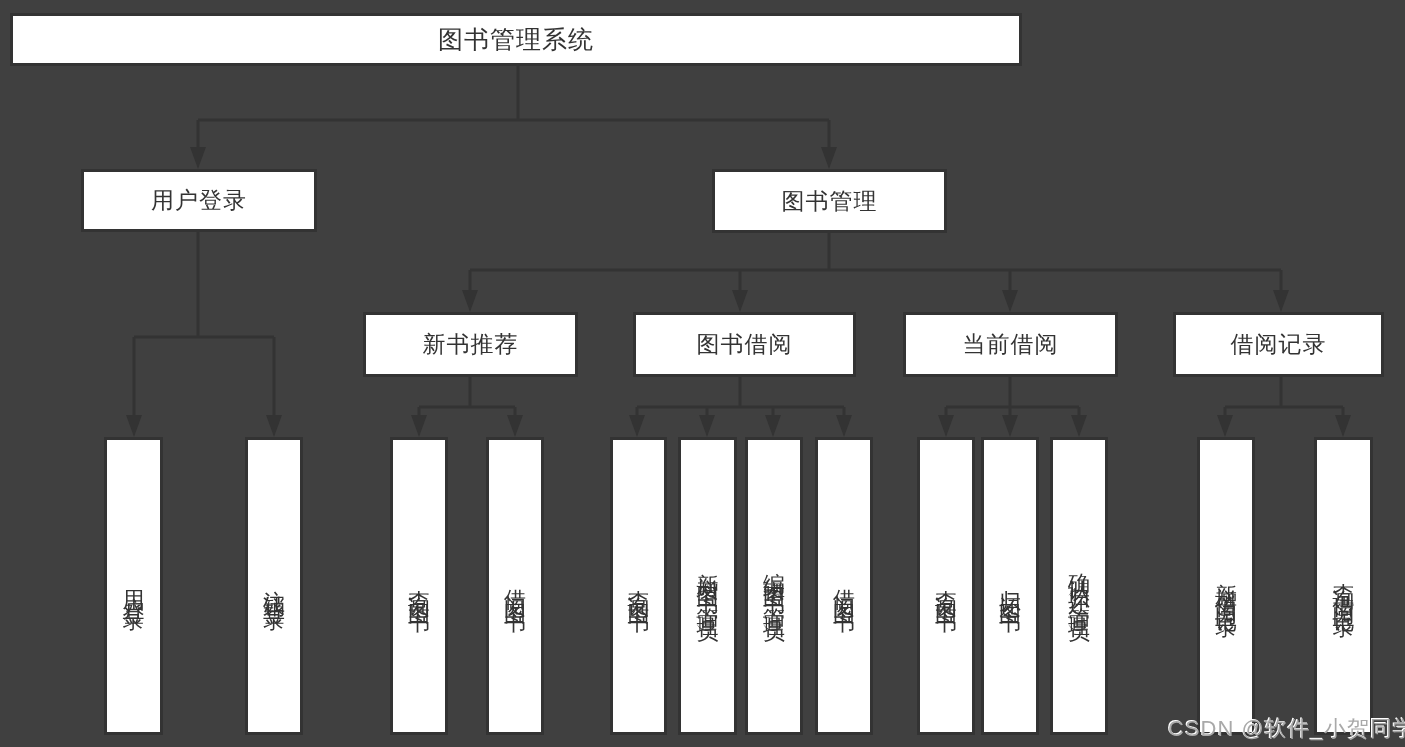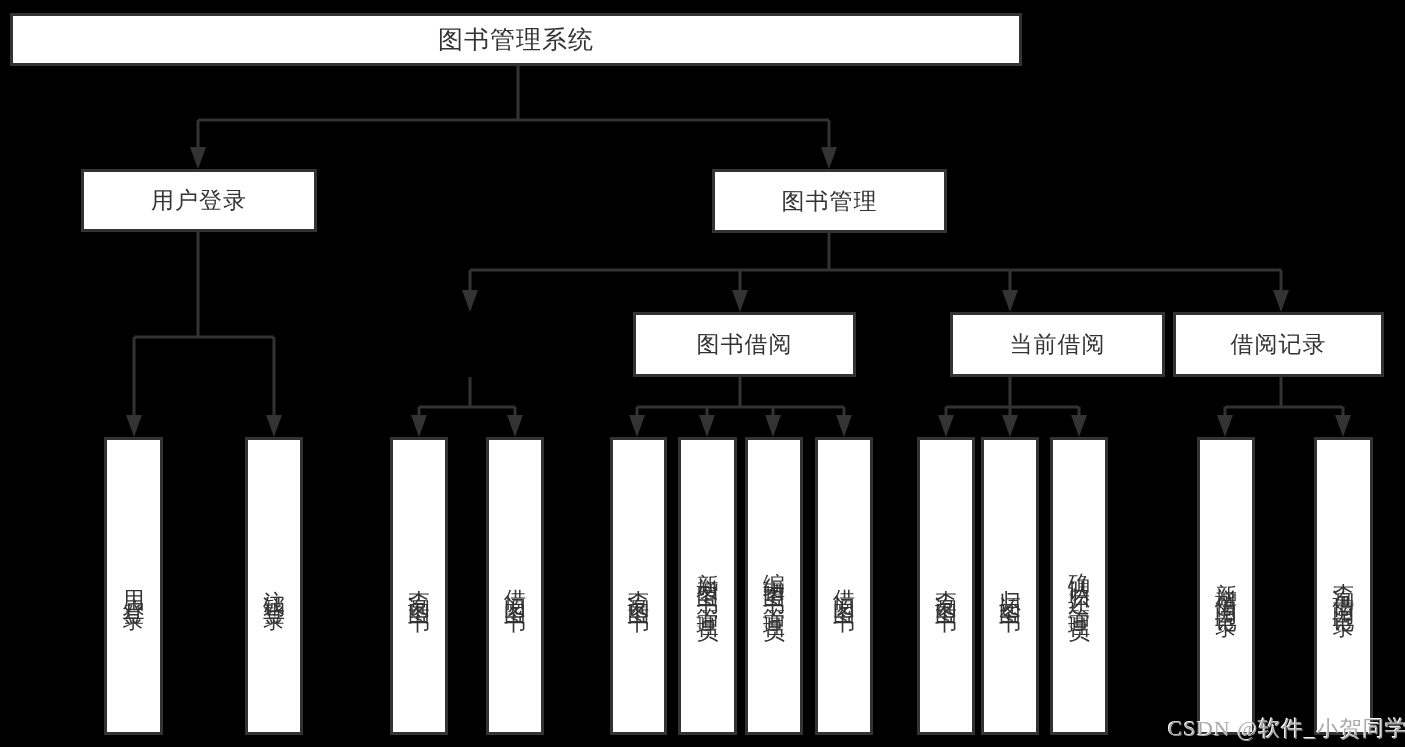--- a/index.html
+++ b/index.html
@@ -1,18 +1,18 @@
 <!DOCTYPE html>
 <html><head>
 <meta charset="utf-8">
 <style>
   html,body{margin:0;padding:0;background:#ffffff;}
   .stage{
-    position:relative;width:1405px;height:747px;background:#000000;
-    font-family:Liberation Serif, serif;overflow:hidden;
+    position:relative;width:1405px;height:747px;background:#404040;
+    font-family:Liberation Sans, sans-serif;overflow:hidden;
   }
   .connectors{position:absolute;left:0;top:0;}
   .node{
     position:absolute;box-sizing:border-box;border:3px solid #333333;
     background:#ffffff;display:flex;align-items:center;justify-content:center;
     color:#333333;
   }
   .node.h .lbl{font-size:23px;letter-spacing:1px;white-space:nowrap;}
   .node.rootbox .lbl{font-size:25px;}
   .node.v .lbl{
@@ -74,24 +74,27 @@
     <span class="lbl">图书管理系统</span>
   </div>
 
   <div class="node h" style="left:81px;top:169px;width:236px;height:63px">
     <span class="lbl">用户登录</span>
   </div>
   <div class="node h" style="left:712px;top:169px;width:235px;height:64px">
     <span class="lbl">图书管理</span>
   </div>
 
+  <div class="node h" style="left:363px;top:312px;width:215px;height:65px">
+    <span class="lbl">新书推荐</span>
+  </div>
   <div class="node h" style="left:633px;top:312px;width:223px;height:65px">
     <span class="lbl">图书借阅</span>
   </div>
-  <div class="node h" style="left:950px;top:312px;width:215px;height:65px">
+  <div class="node h" style="left:903px;top:312px;width:215px;height:65px">
     <span class="lbl">当前借阅</span>
   </div>
   <div class="node h" style="left:1173px;top:312px;width:211px;height:65px">
     <span class="lbl">借阅记录</span>
   </div>
 
   <div class="node v" style="left:104px;top:437px;width:59px;height:298px">
     <span class="lbl">用户登录</span>
   </div>
   <div class="node v" style="left:245px;top:437px;width:58px;height:298px">

